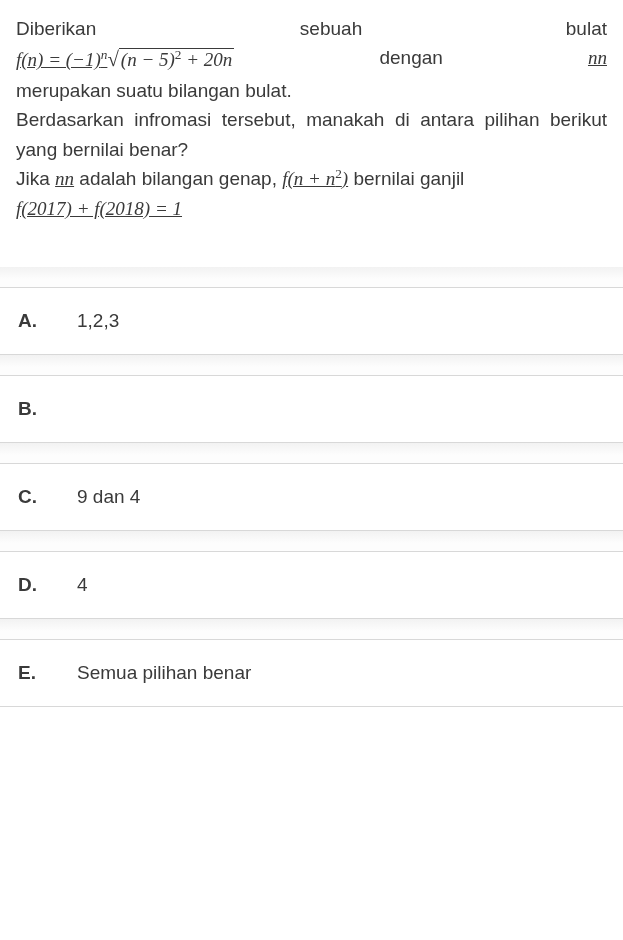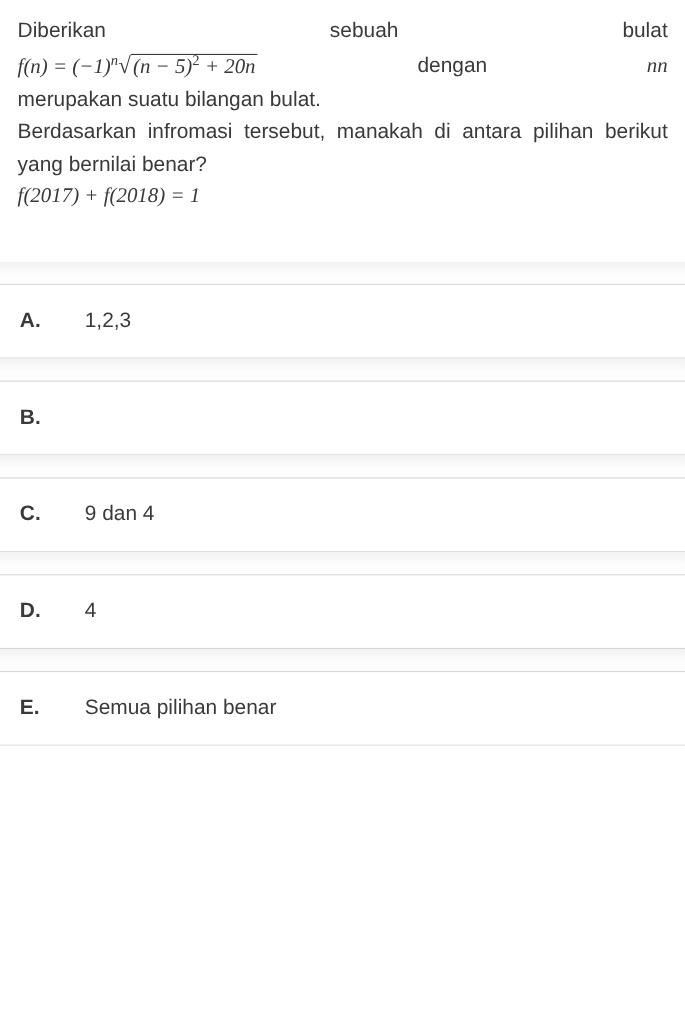--- a/index.html
+++ b/index.html
@@ -14,25 +14,26 @@
       color: #3a3a3a;
     }
     .question-block {
       padding: 14px 16px 18px 16px;
       font-size: 19px;
       line-height: 1.55;
     }
     .line-justify {
       display: flex;
       justify-content: space-between;
-      align-items: center;
+      align-items: flex-start;
     }
     .formula {
       font-family: 'Times New Roman', Times, serif;
       font-style: italic;
+      text-decoration: underline;
     }
     .formula .upright {
       font-style: normal;
     }
     .sqrt-wrap {
       display: inline-block;
       position: relative;
       vertical-align: baseline;
     }
     .sqrt-sym {
@@ -90,20 +91,23 @@
       <span>f(n) = (−1)</span><span class="sup">n</span><span class="sqrt-wrap"><span class="sqrt-sym">√</span><span class="sqrt-body"><span>(n − 5)</span><span class="sup upright">2</span><span> + 20n</span></span></span>
     </span>
     <span>dengan</span>
     <span class="formula">nn</span>
   </div>
 
   <div> merupakan suatu bilangan bulat.</div>
 
   <div class="question-text">Berdasarkan infromasi tersebut, manakah di antara pilihan berikut yang bernilai benar?</div>
 
+  <div class="question-text">
+    <span>Jika </span><span class="formula">nn</span><span> adalah bilangan genap, </span><span class="formula"><span>f(n + n</span><span class="sup upright">2</span><span>)</span></span><span> bernilai ganjil</span>
+  </div>
 
 
   <div class="formula">f(2017) + f(2018) = 1</div>
 </div>
 
 <div class="answers">
   <div class="answer-gap"></div>
   <div class="answer-row">
     <span class="answer-letter">A.</span>
     <span class="answer-text">1,2,3</span>

